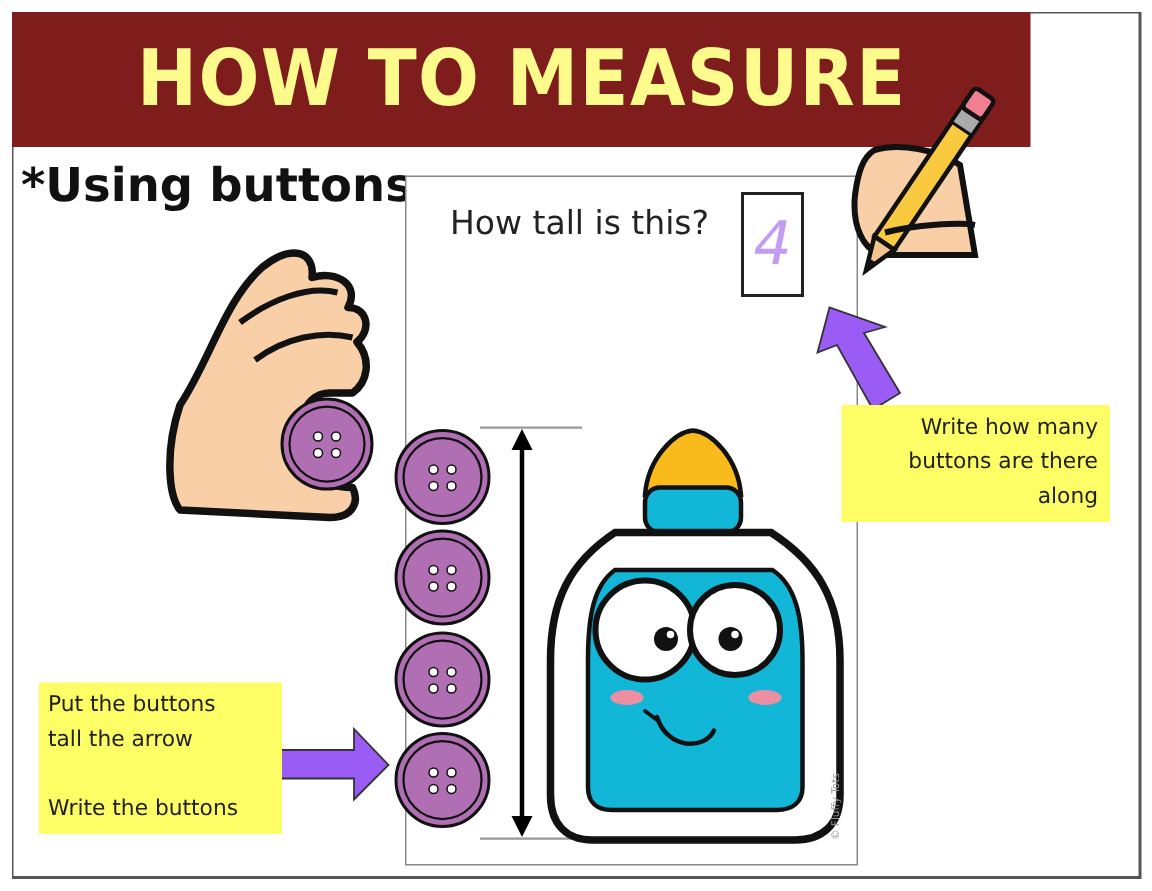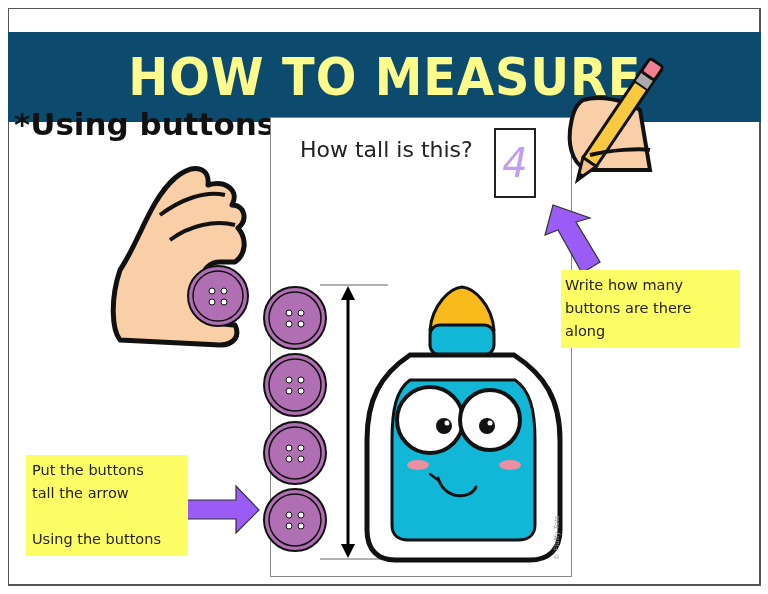--- a/index.html
+++ b/index.html
@@ -1,26 +1,26 @@
 <!DOCTYPE html>
 <html><head>
 <meta charset="utf-8">
 <style>
   html, body { margin:0; padding:0; background:#ffffff; }
   body { width:768px; height:594px; position:relative; overflow:hidden; font-family:"DejaVu Sans", sans-serif; }
   .frame { position:absolute; left:8px; top:8px; width:753px; height:578px; border:1px solid #555; box-sizing:border-box; border-right:2px solid #555; border-bottom:2px solid #555; background:#fff; }
-  .header { position:absolute; left:8px; top:8px; width:753px; height:90px; background:#0c4a6e; display:flex; align-items:center; justify-content:center;margin-top:24px; }
+  .header { position:absolute; left:8px; top:8px; width:679px; height:90px; background:#7f1d1d; display:flex; align-items:center; justify-content:center; }
   .header h1 { margin:0; font-family:"DejaVu Sans", sans-serif; font-weight:bold; font-size:52px; color:#fdfb8c; letter-spacing:1px; transform:scaleX(0.92); }
   .subtitle { position:absolute; left:14px; top:106px; font-family:"DejaVu Sans", sans-serif; font-weight:bold; font-size:31px; color:#111; }
   .card { position:absolute; left:270px; top:117px; width:302px; height:460px; border:1.5px solid #888; border-top:1.5px solid #888; box-sizing:border-box; background:#fff; }
   .question { position:absolute; left:300px; top:137px; font-family:"DejaVu Sans", sans-serif; font-size:22px; color:#222; }
   .answer-box { position:absolute; left:494px; top:128px; width:42px; height:70px; border:2px solid #222; box-sizing:border-box; display:flex; align-items:center; justify-content:center; }
   .answer-box span { font-family:"DejaVu Sans", sans-serif; font-size:40px; font-style:italic; color:#c29cf2; }
   .note { position:absolute; background:#fdfd66; font-family:"DejaVu Sans", sans-serif; font-size:14.5px; color:#222; line-height:23px; box-sizing:border-box; }
-  .note-right { left:561px; top:270px; width:179px; height:78px; padding:4px 8px 16px 4px; }
+  .note-right { left:561px; top:270px; width:179px; height:78px; text-align:right; padding:4px 8px 16px 4px; }
   .note-left { left:26px; top:455px; width:162px; height:101px; padding:4px 6px; }
   .note-left .gap { height:23px; }
   .credit { position:absolute; left:553px; top:560px; transform:rotate(-90deg); transform-origin:left top; font-family:"DejaVu Sans", sans-serif; font-size:7px; color:#999; white-space:nowrap; }
   svg { position:absolute; overflow:visible; }
 </style>
 </head>
 <body>
 
 <div class="frame"></div>
 
@@ -134,14 +134,14 @@
 
 <div class="note note-right">
   <div>Write how many</div>
   <div>buttons are there along</div>
 </div>
 
 <div class="note note-left">
   <div>Put the buttons</div>
   <div>tall the arrow</div>
   <div class="gap"></div>
-  <div>Using the buttons</div>
+  <div>Write the buttons</div>
 </div>
 
 </body></html>

